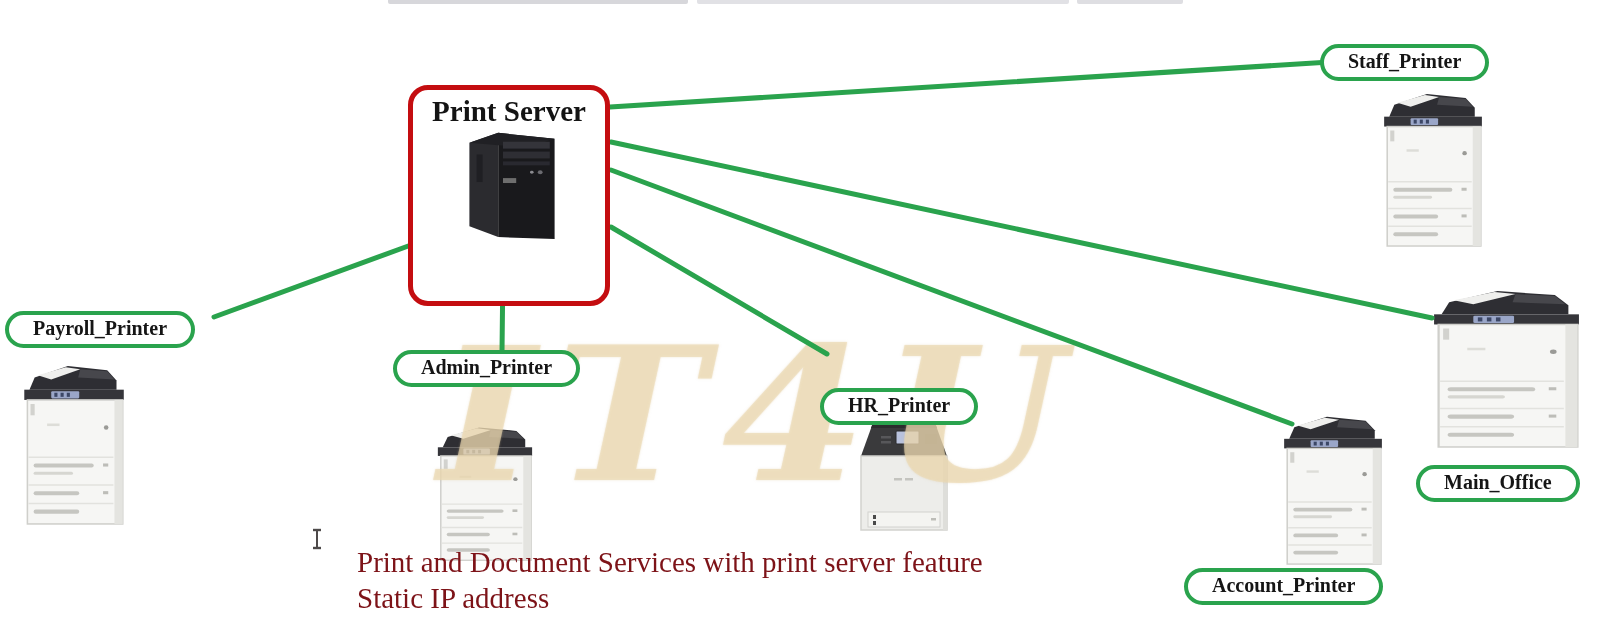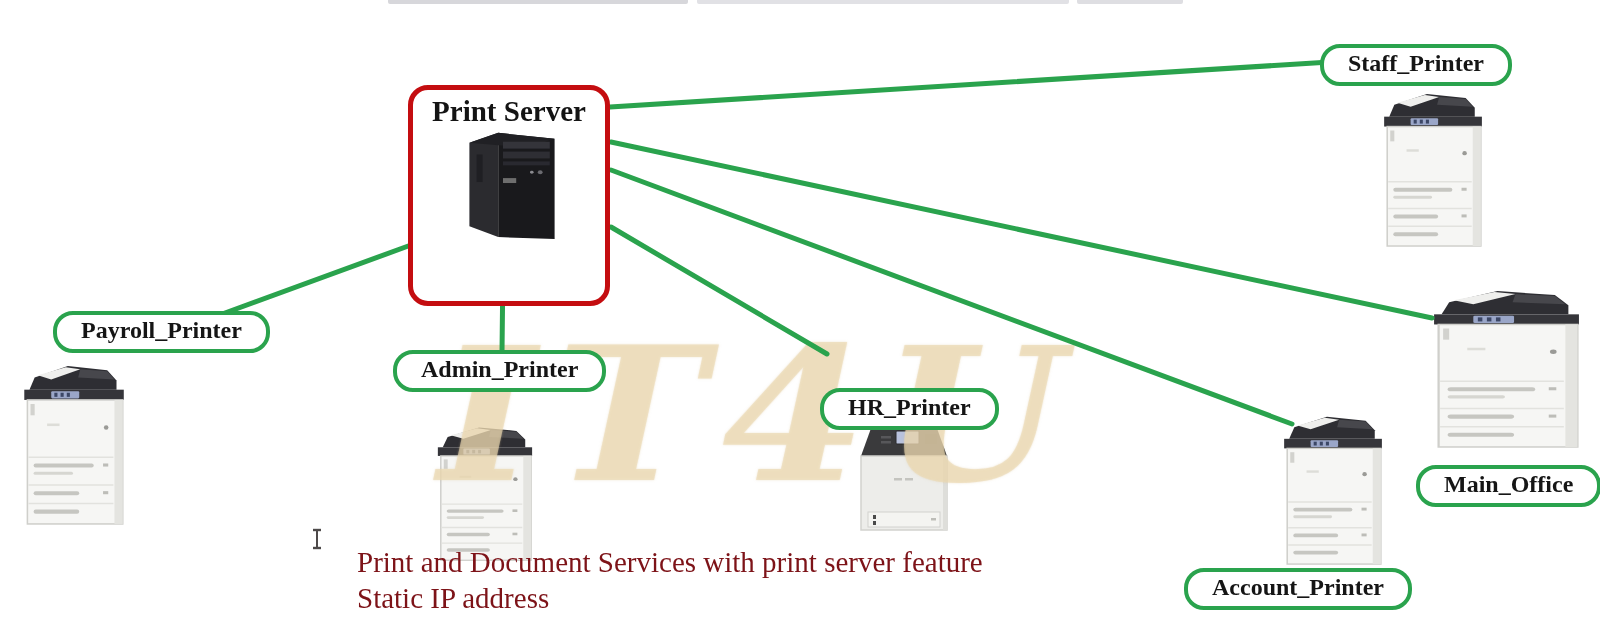--- a/index.html
+++ b/index.html
@@ -34,25 +34,25 @@
   .p-payroll {left:16px;  top:362px;width:114px;height:164px;}
   .p-admin   {left:430px; top:424px;width:108px;height:138px;}
   .p-hr      {left:849px; top:412px;width:110px;height:130px;}
   .p-main    {left:1422px;top:287px;width:166px;height:162px;}
   .p-account {left:1276px;top:413px;width:112px;height:153px;}
 
   
   .node-label{
     position:absolute;z-index:4;background:#ffffff;
     border:4px solid #2aa34d;border-radius:20px;
-    padding:1px 24px 4px;font-size:24px;font-weight:bold;color:#151515;
+    padding:1px 24px 4px;font-size:20px;font-weight:bold;color:#151515;
     white-space:nowrap;line-height:1.2;
   }
   .l-staff  {left:1320px;top:44px;}
-  .l-payroll{left:5px;   top:311px;margin-left:48px;}
+  .l-payroll{left:5px;   top:311px;}
   .l-admin  {left:393px; top:350px;}
   .l-hr     {left:820px; top:348px;margin-top:40px;}
   .l-main   {left:1416px;top:465px;}
   .l-account{left:1184px;top:556px;margin-top:12px;}
 
   
   .server-box{
     position:absolute;left:408px;top:85px;width:202px;height:221px;
     box-sizing:border-box;border:5px solid #c40d10;border-radius:20px;
     background:#ffffff;z-index:4;text-align:center;

